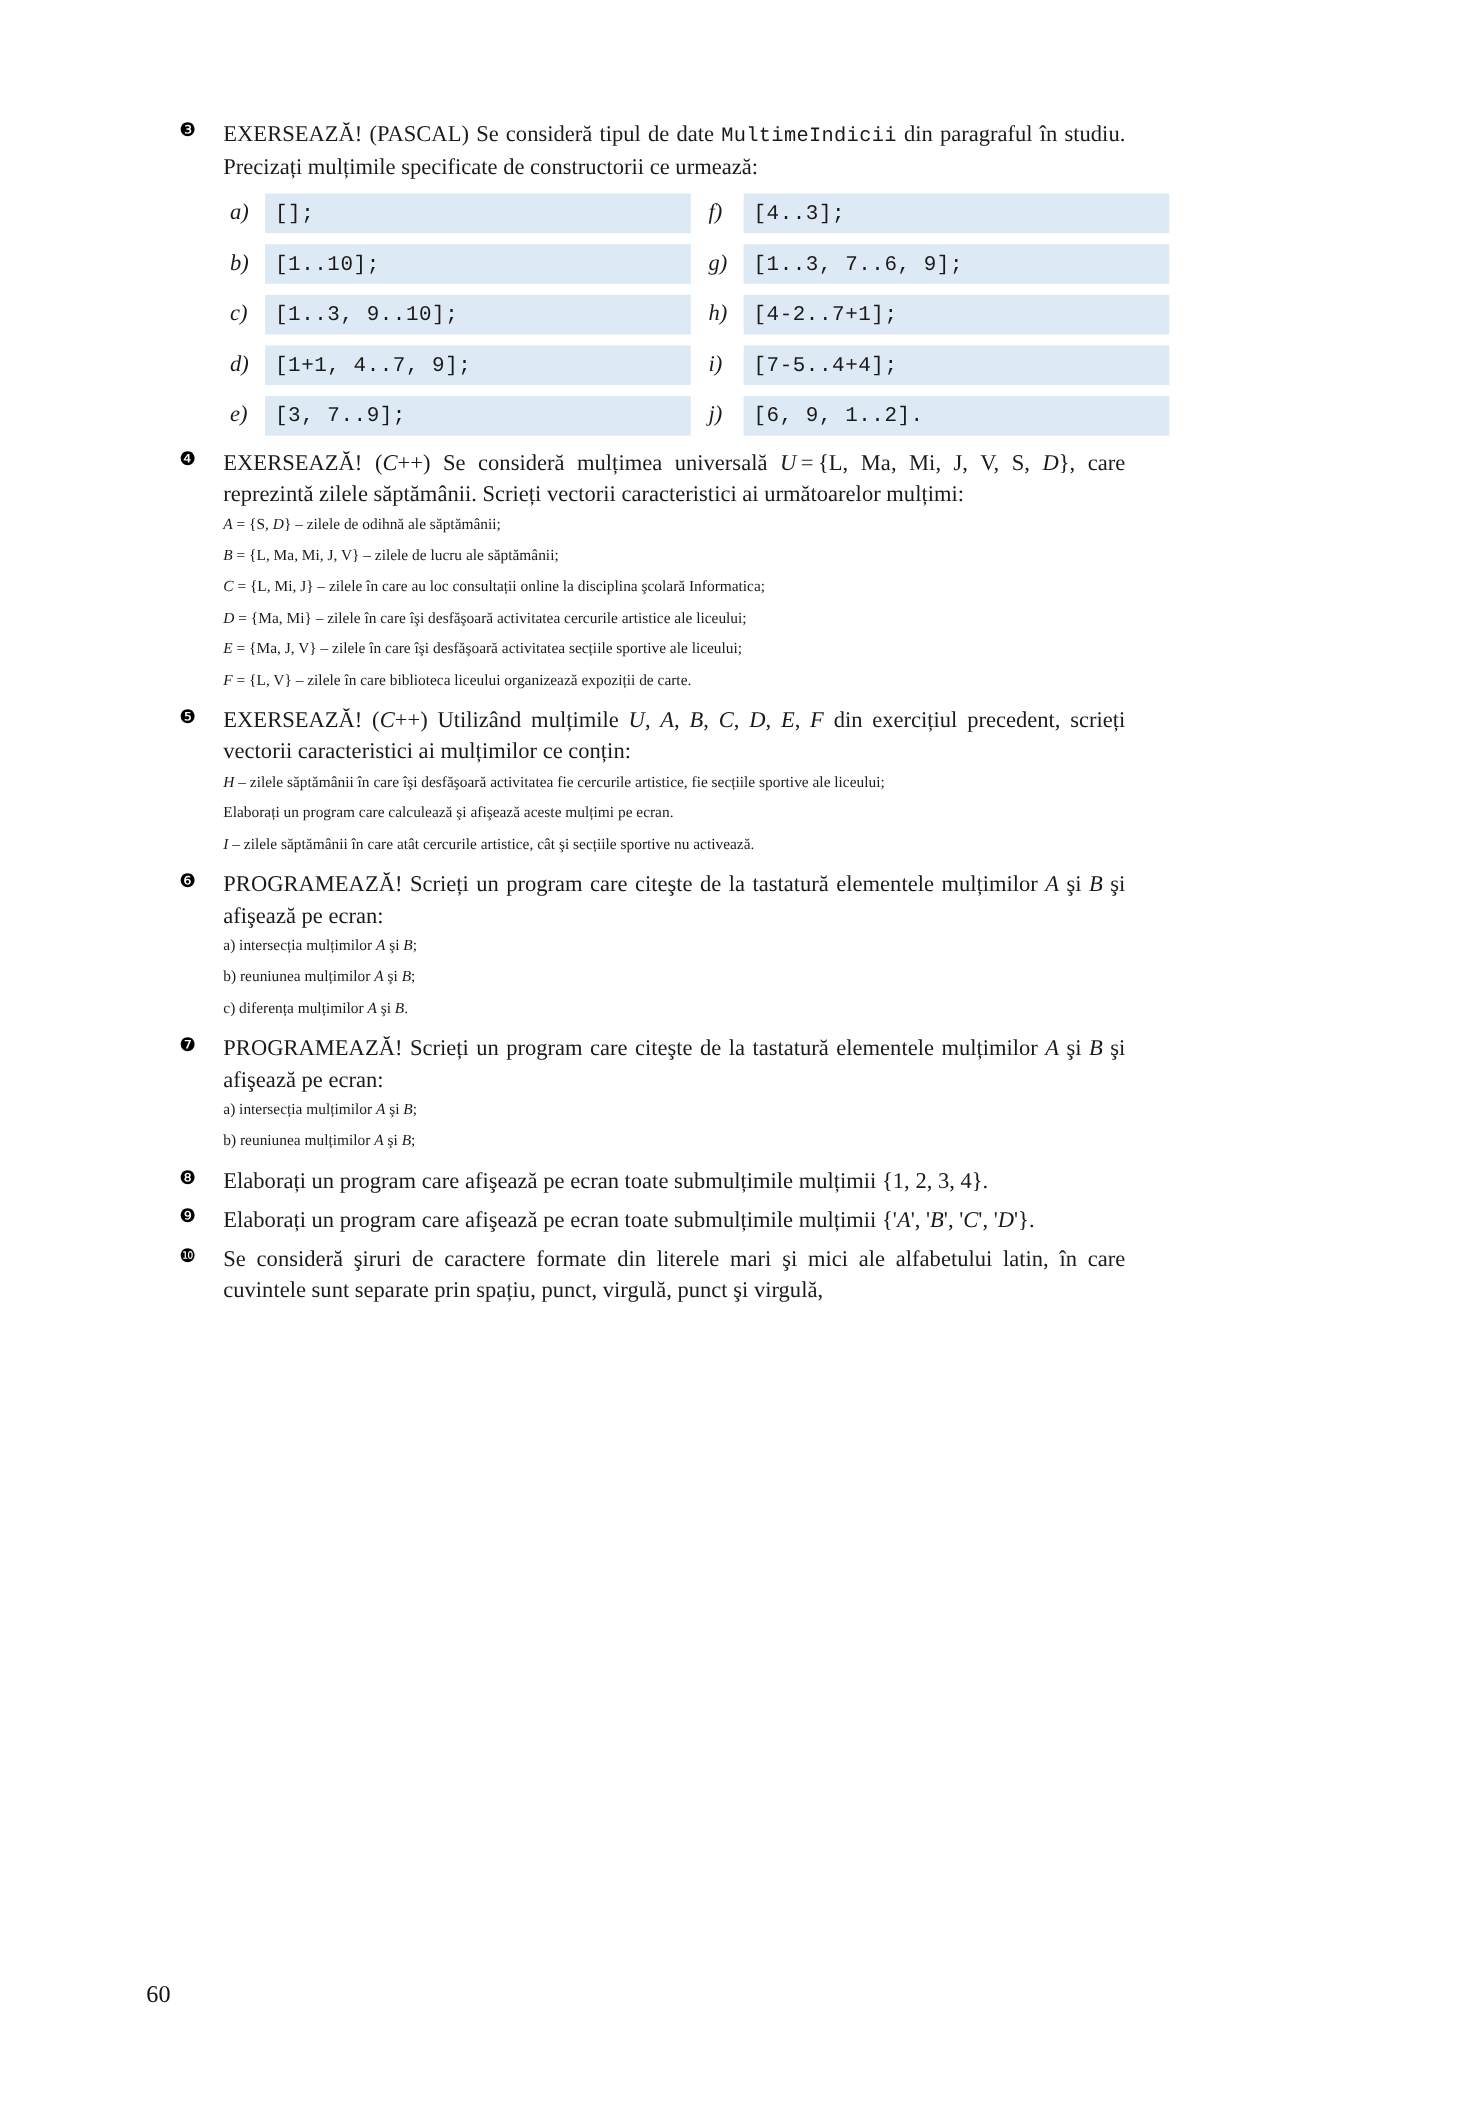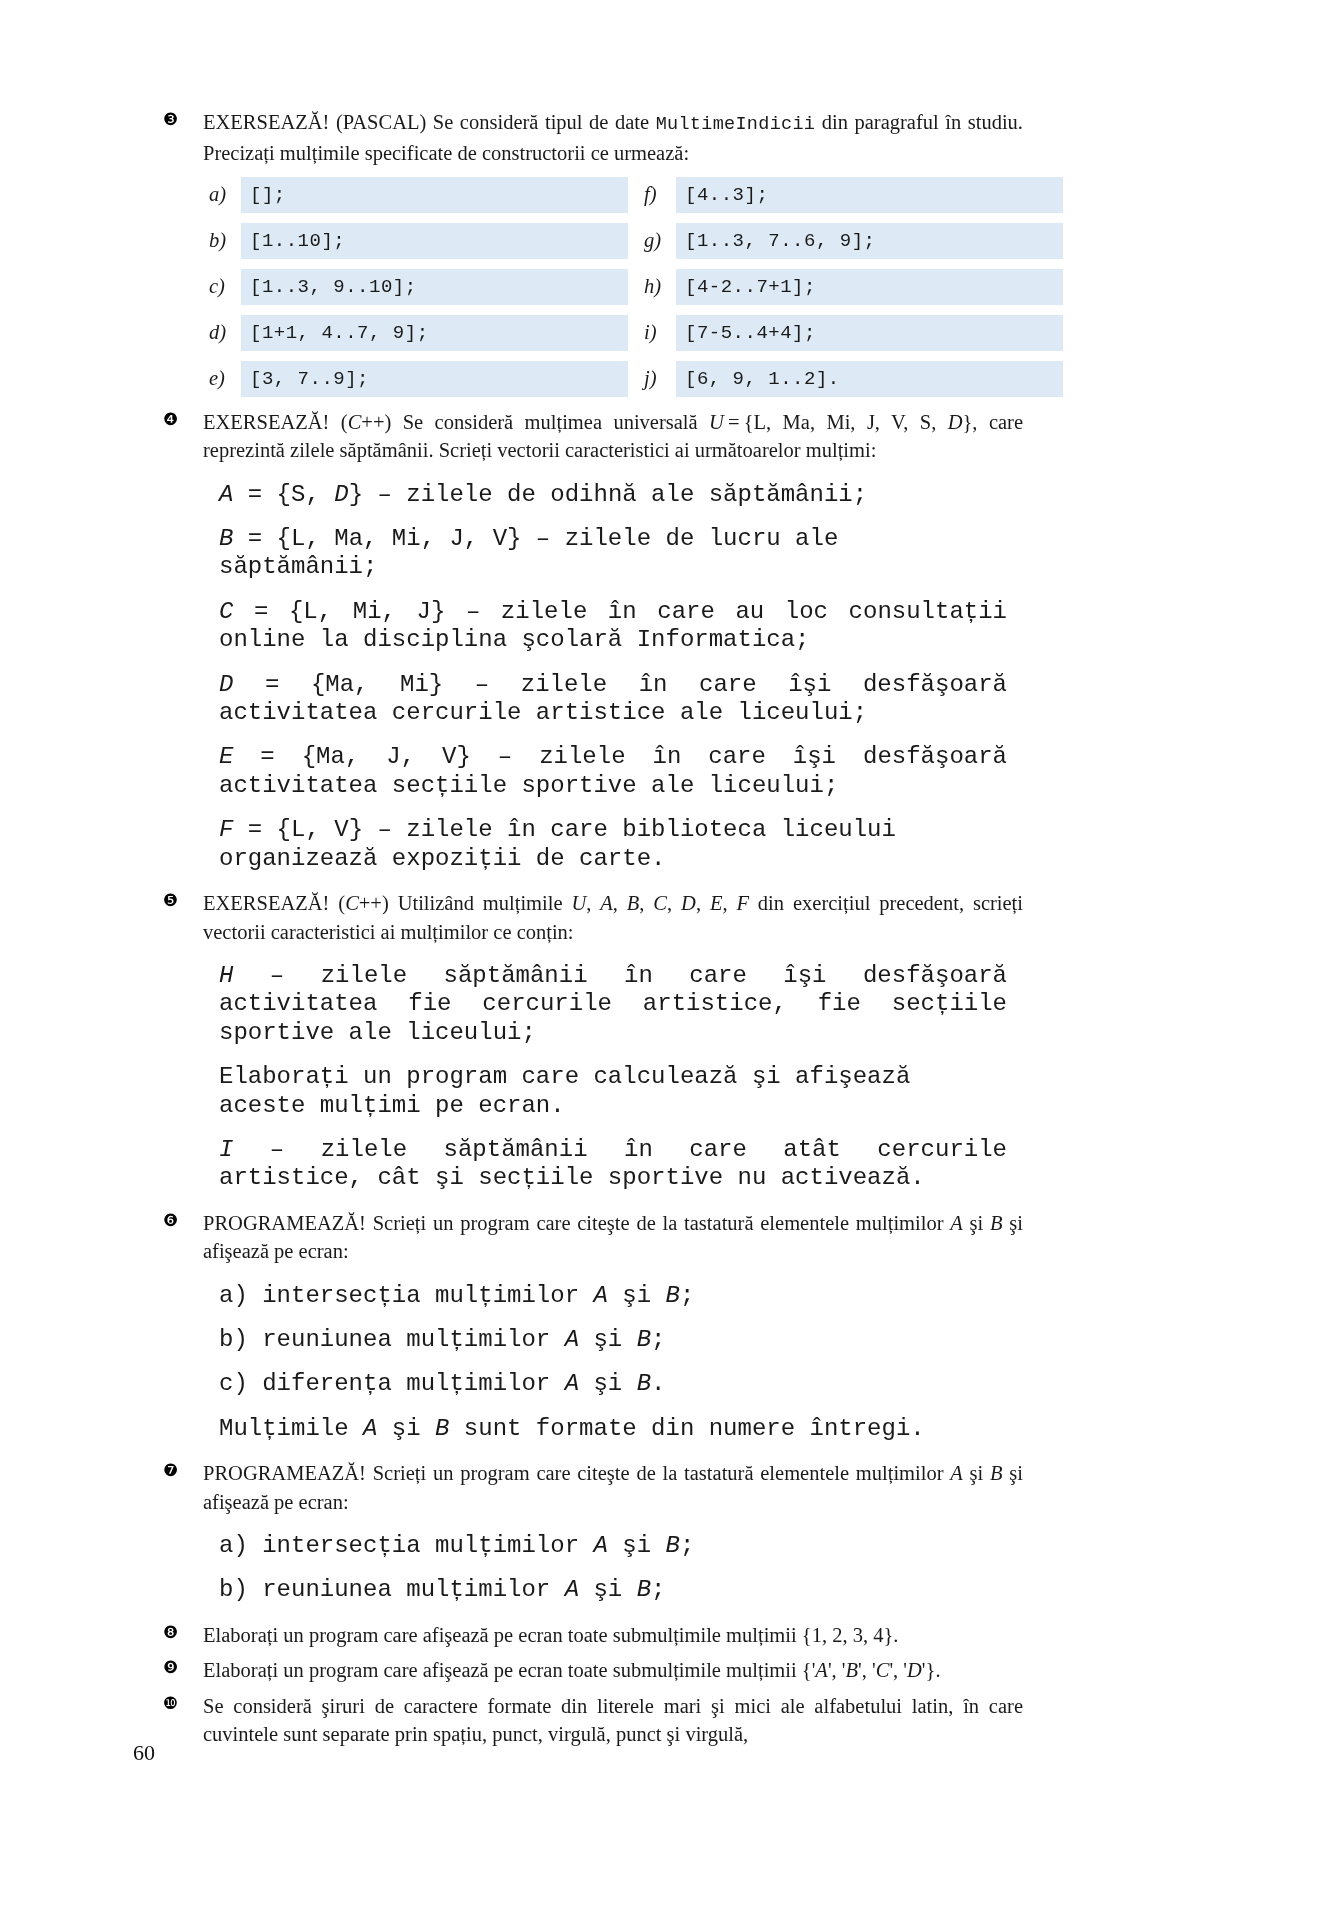--- a/index.html
+++ b/index.html
@@ -95,32 +95,31 @@
     align-items: center;
     padding-left: 9px;
     box-sizing: border-box;
     font-family: "Liberation Mono", "DejaVu Sans Mono", monospace;
     font-size: 19px;
     letter-spacing: 0.5px;
     color: #1a1a1a;
   }
 
   .sub {
-    font-size: 24px;
+    font-size: 14px;
     line-height: 28.4px;
-    margin: 16px;
+    margin: 0;
     text-align: justify;
-    font-family: Liberation Mono, monospace;
   }
   .sub.nojust { text-align: left; }
 
   .pagenum {
     position: absolute;
     left: 133px;
-    top: 1740px;
+    top: 1800px;
     font-size: 22px;
     color: #111;
     font-family: "Liberation Serif", serif;
   }
 </style>
 </head>
 <body>
 
 <div class="page">
   <div class="content">
@@ -201,21 +200,20 @@
       <p class="sub nojust">Elaborați un program care calculează şi afişează aceste mulțimi pe ecran.</p>
       <p class="sub"><i>I</i> – zilele săptămânii în care atât cercurile artistice, cât şi secțiile sportive nu activează.</p>
     </div>
 
     <div class="ex">
       <span class="bullet">❻</span>
       <p class="ptxt">PROGRAMEAZĂ! Scrieți un program care citeşte de la tastatură elementele mulțimilor <i>A</i> şi <i>B</i> şi afişează pe ecran:</p>
       <p class="sub nojust">a) intersecția mulțimilor <i>A</i> şi <i>B</i>;</p>
       <p class="sub nojust">b) reuniunea mulțimilor <i>A</i> şi <i>B</i>;</p>
       <p class="sub nojust">c) diferența mulțimilor <i>A</i> şi <i>B</i>.</p>
-      <p class="sub nojust">Mulțimile <i>A</i> şi <i>B</i> sunt formate din numere întregi.</p>
     </div>
 
     <div class="ex">
       <span class="bullet">❼</span>
       <p class="ptxt">PROGRAMEAZĂ! Scrieți un program care citeşte de la tastatură elementele mulțimilor <i>A</i> şi <i>B</i> şi afişează pe ecran:</p>
       <p class="sub nojust">a) intersecția mulțimilor <i>A</i> şi <i>B</i>;</p>
       <p class="sub nojust">b) reuniunea mulțimilor <i>A</i> şi <i>B</i>;</p>
     </div>
 
     <div class="ex">

